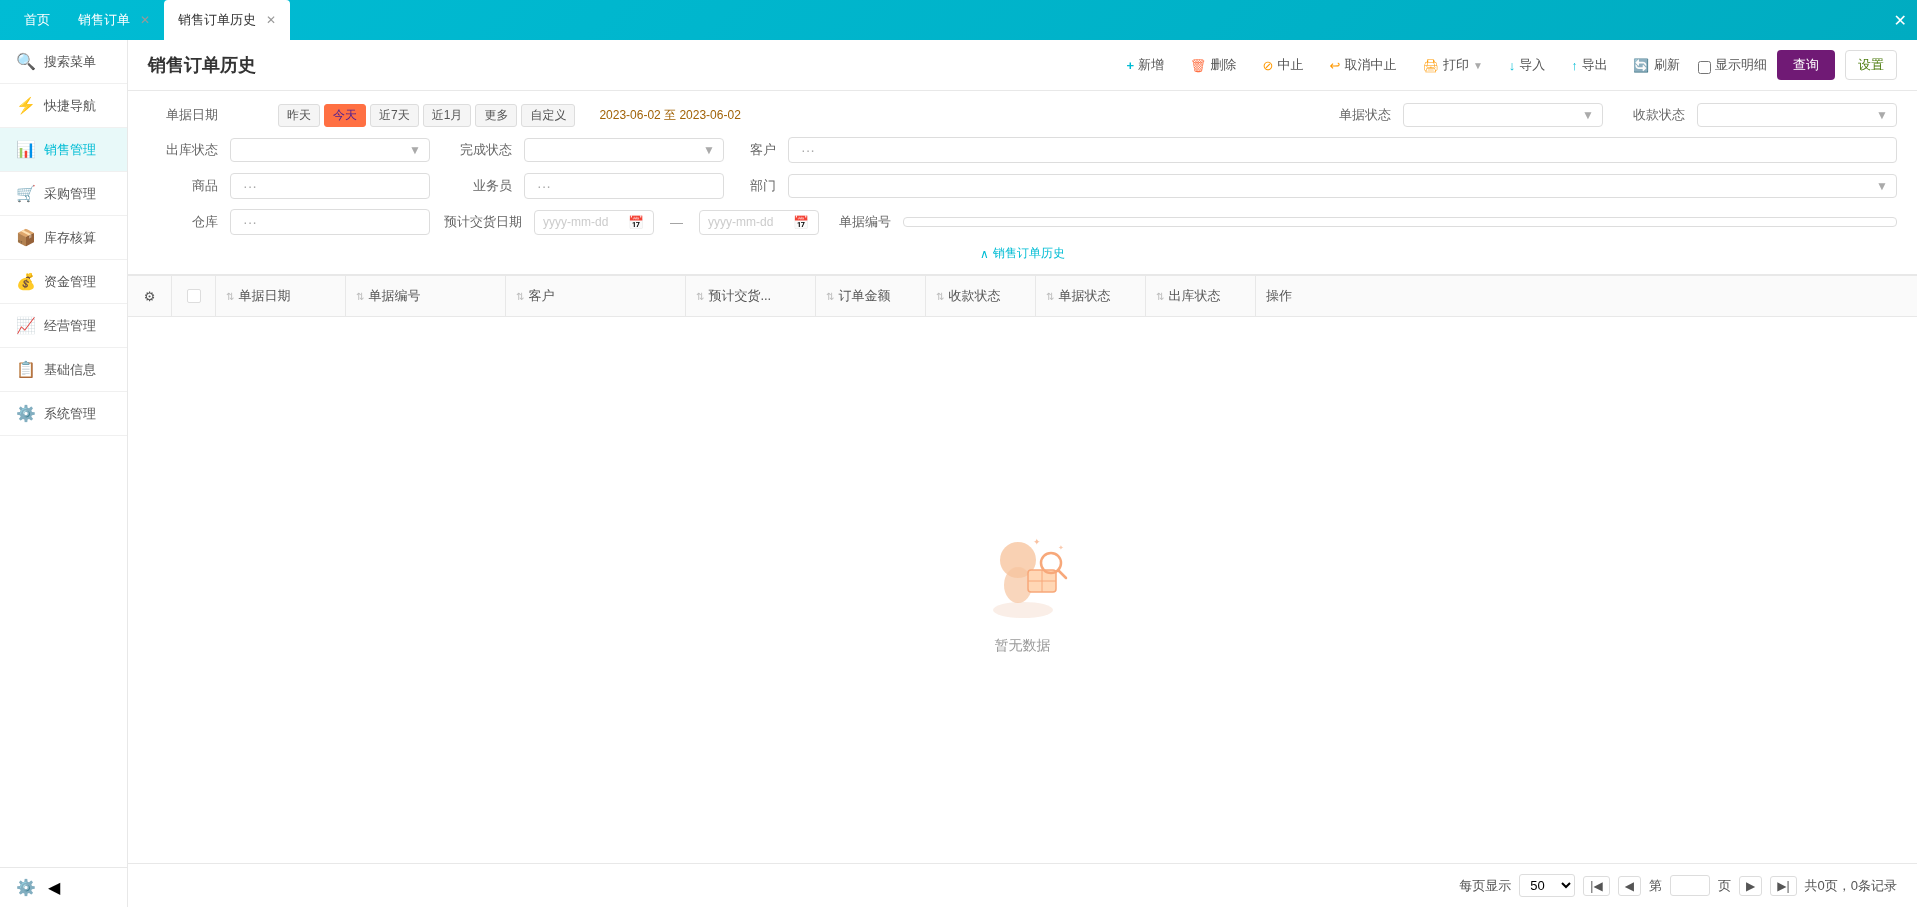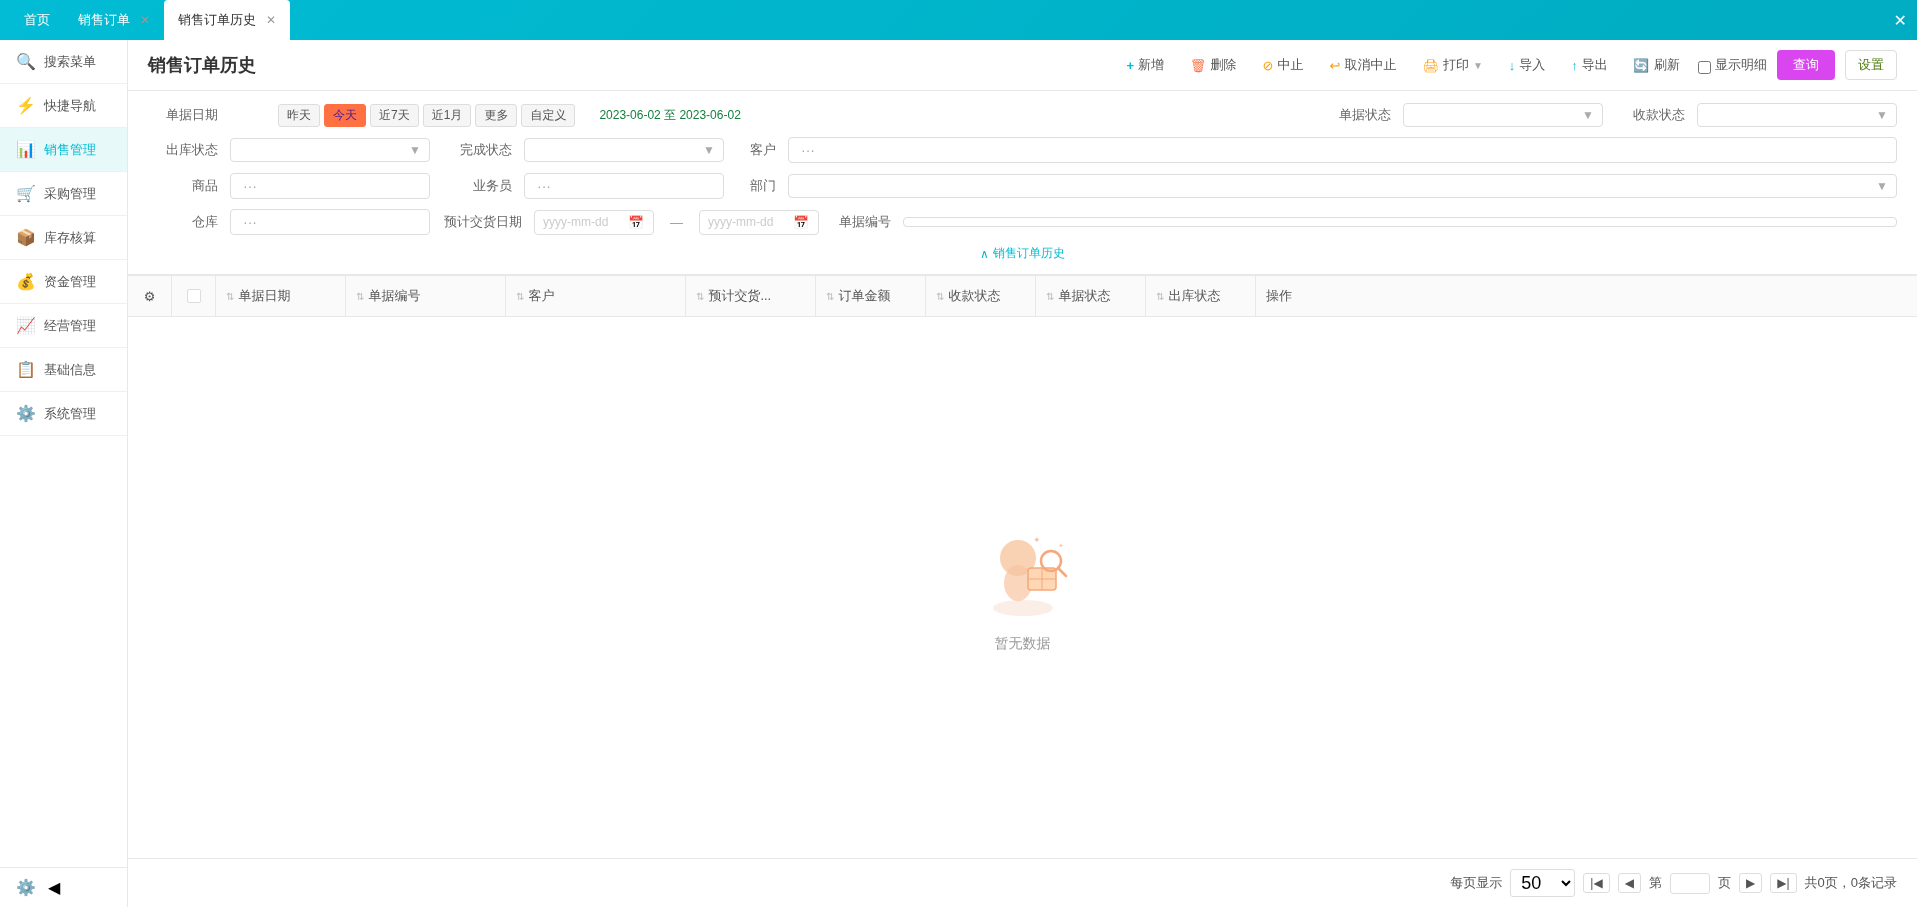--- a/index.html
+++ b/index.html
@@ -118,21 +118,21 @@
       gap: 4px;
       font-size: 13px;
       color: #555;
       cursor: pointer;
       padding: 4px 8px;
       border-radius: 4px;
     }
     .toolbar-btn .btn-icon-orange { color: #ff9800; }
     .toolbar-btn .btn-icon-teal { color: #00bcd4; }
     .query-btn {
-      background: #d946ef;
+      background: #701a75;
       color: white;
       border: none;
       padding: 6px 16px;
       border-radius: 4px;
       cursor: pointer;
       font-size: 13px;
     }
     .set-btn {
       background: white;
       color: #4d7c0f;
@@ -192,21 +192,21 @@
       background: #f5f5f5;
       border: 1px solid #ddd;
     }
     .date-btn.active {
       background: #ff7043;
       color: #4c1d95;
       border-color: #ff7043;
     }
     .date-range-text {
       font-size: 12px;
-      color: #15803d;
+      color: #a16207;
       display: block;
       text-align: center;
     }
     .select-field {
       display: flex;
       align-items: center;
       border: 1px solid #ddd;
       border-radius: 4px;
       padding: 4px 8px;
       background: white;
@@ -332,21 +332,21 @@
       justify-content: flex-end;
       gap: 8px;
       flex-shrink: 0;
       font-size: 13px;
       color: #555;
     }
     .page-size-select {
       border: 1px solid #ddd;
       border-radius: 3px;
       padding: 2px 6px;
-      font-size: 18px;
+      font-size: 13px;
       background: white;
     }
     .page-nav-btn {
       border: 1px solid #ddd;
       background: white;
       padding: 2px 6px;
       border-radius: 3px;
       cursor: pointer;
       font-size: 12px;
       color: #555;

